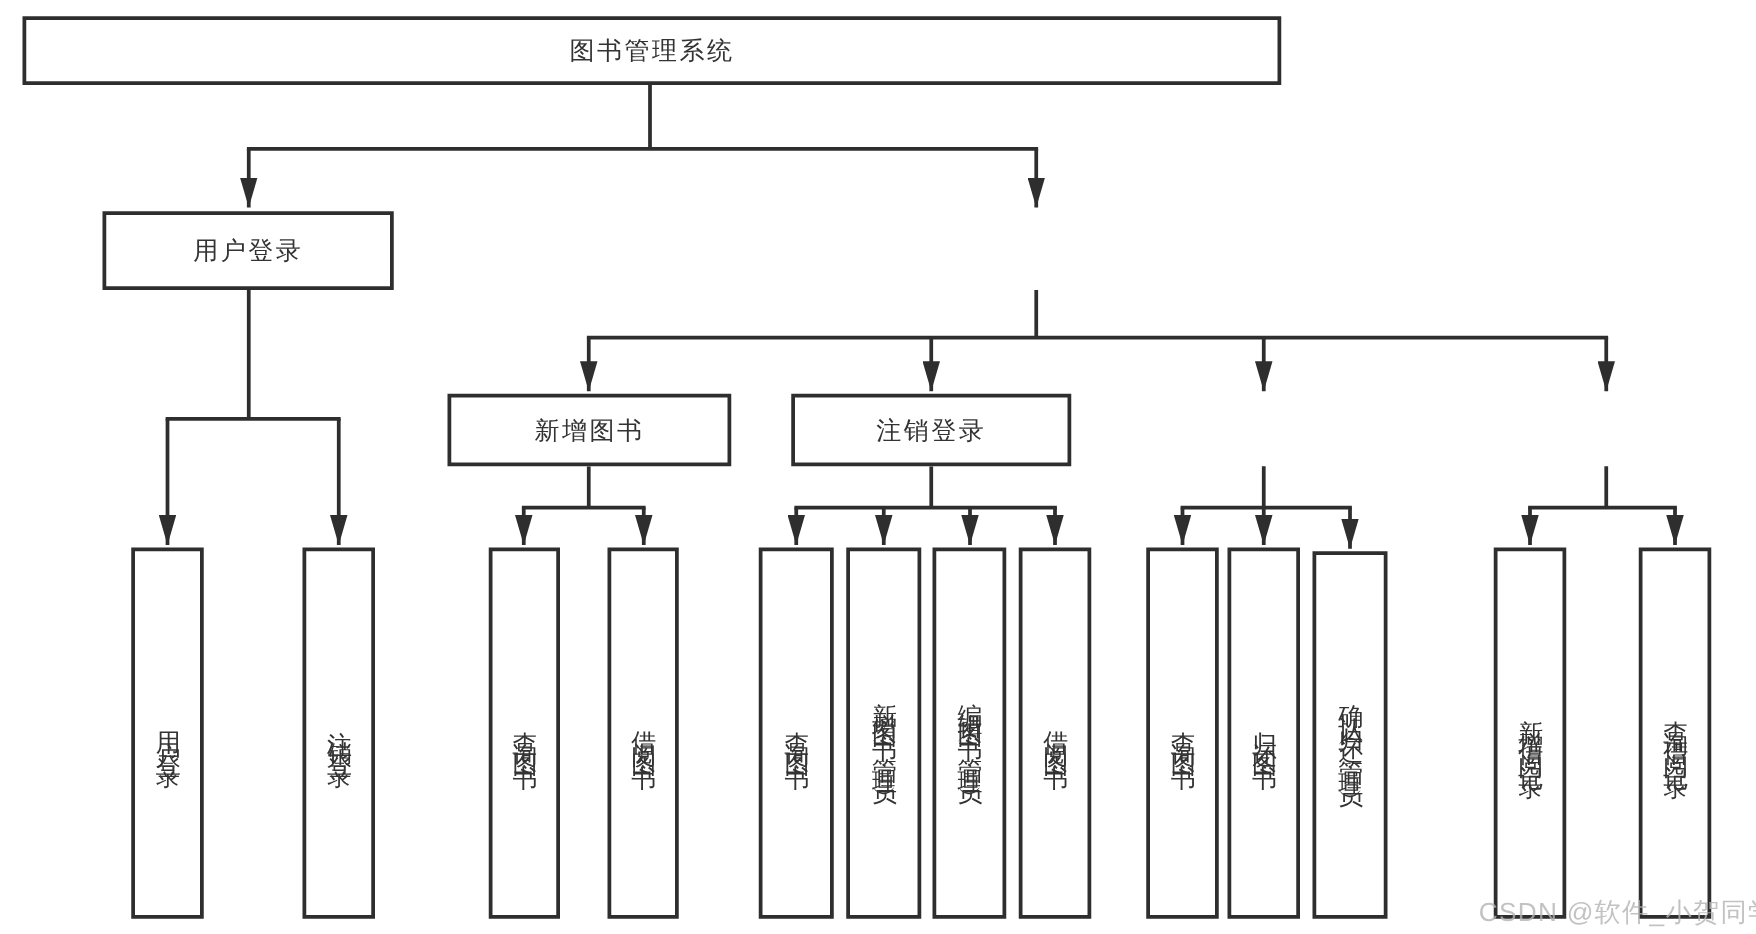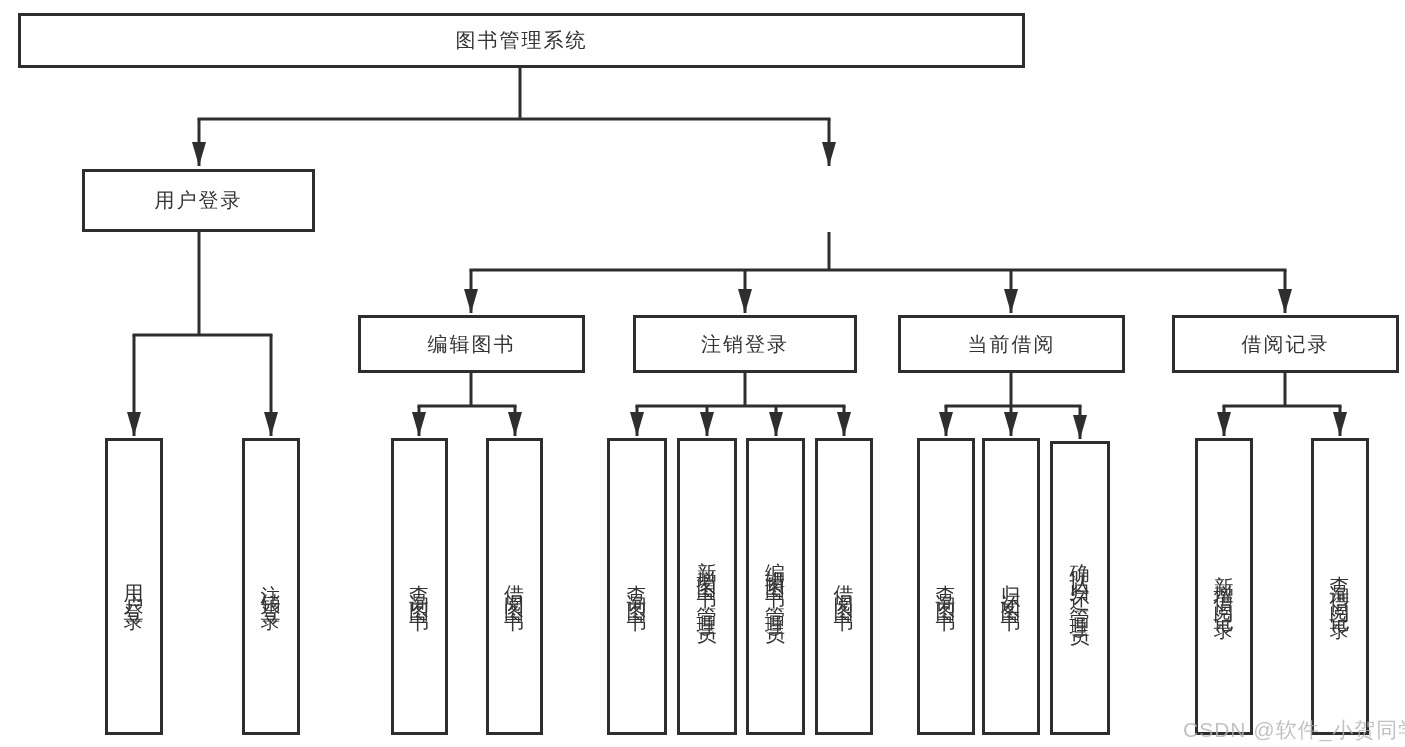--- a/index.html
+++ b/index.html
@@ -129,30 +129,24 @@
 
   <div class="node" style="left:18px;top:13px;width:1007px;height:55px;">
     <span class="lbl">图书管理系统</span>
   </div>
 
   <div class="node" style="left:82px;top:169px;width:233px;height:63px;">
     <span class="lbl">用户登录</span>
   </div>
 
   <div class="node" style="left:358px;top:315px;width:227px;height:58px;">
-    <span class="lbl">编辑图书</span>
+    <span class="lbl">新增图书</span>
   </div>
   <div class="node" style="left:633px;top:315px;width:224px;height:58px;">
     <span class="lbl">注销登录</span>
-  </div>
-  <div class="node" style="left:898px;top:315px;width:227px;height:58px;">
-    <span class="lbl">当前借阅</span>
-  </div>
-  <div class="node" style="left:1172px;top:315px;width:227px;height:58px;">
-    <span class="lbl">借阅记录</span>
   </div>
 
   <div class="node vnode" style="left:105px;top:438px;width:58px;height:297px;">
     <span class="lbl">用户登录</span>
   </div>
   <div class="node vnode" style="left:242px;top:438px;width:58px;height:297px;">
     <span class="lbl">注销登录</span>
   </div>
 
   <div class="node vnode" style="left:391px;top:438px;width:57px;height:297px;">

